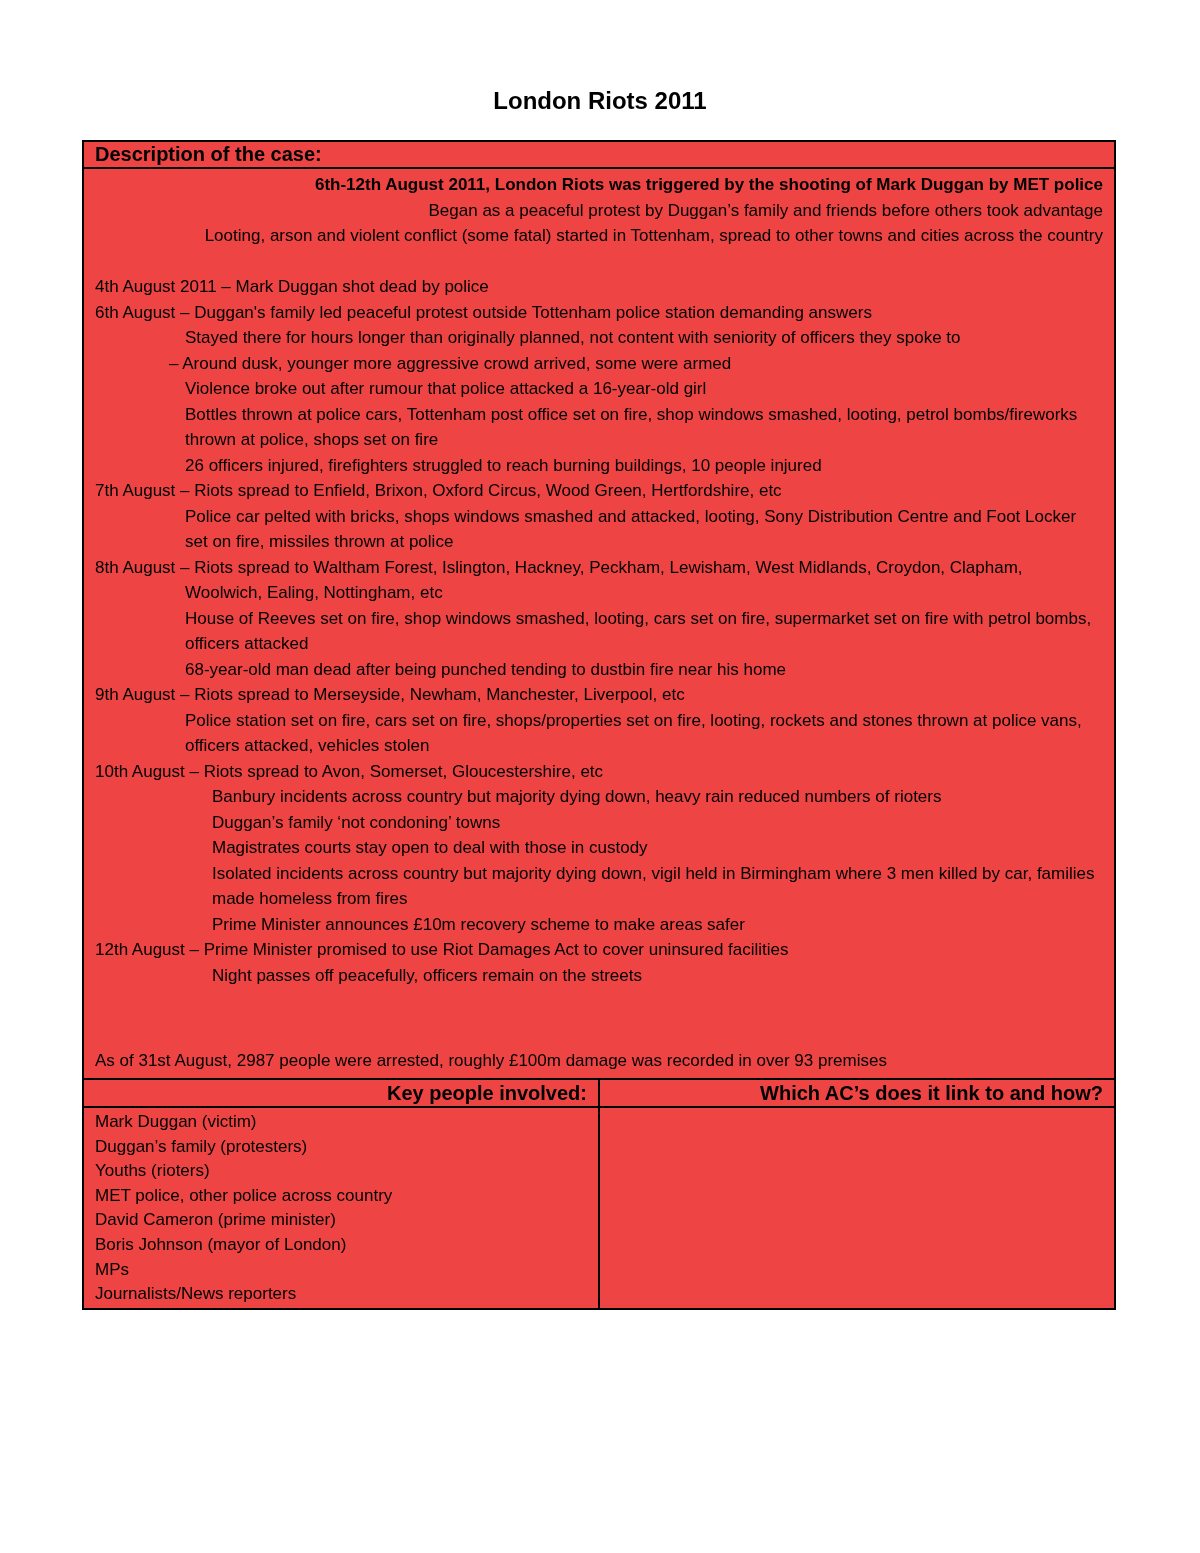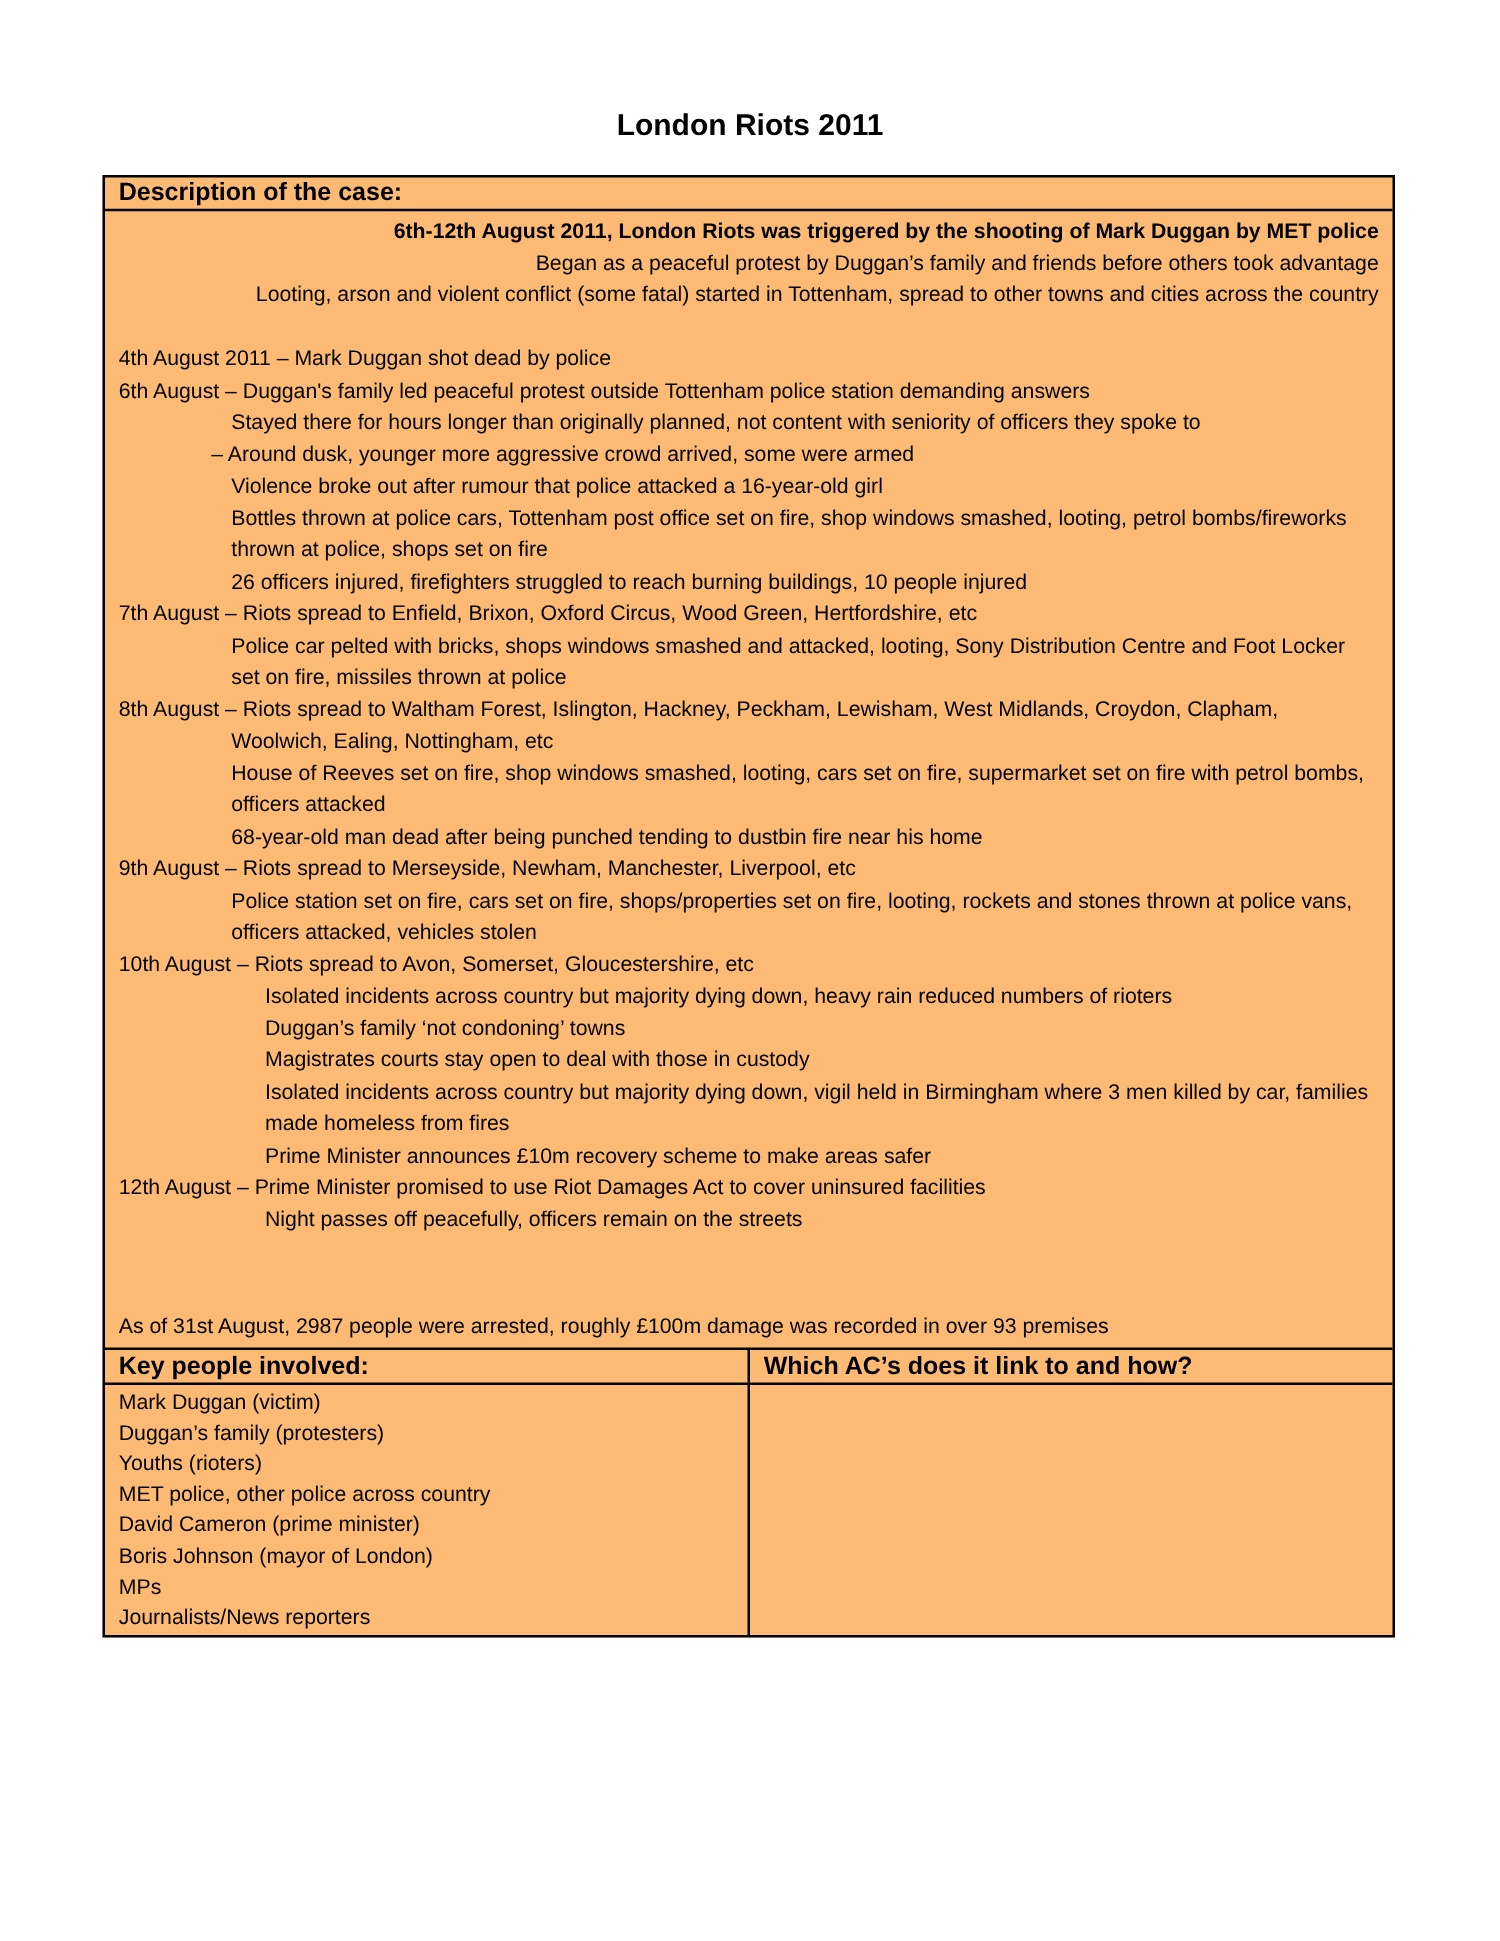--- a/index.html
+++ b/index.html
@@ -8,21 +8,21 @@
     background: #ffffff; color: #000000;
     font-family: "Liberation Sans", sans-serif;
     position: relative; overflow: hidden;
   }
   .title {
     position: absolute; top: 87px; left: 0; width: 1200px;
     text-align: center; font-size: 24px; font-weight: 700;
   }
   .doc-table {
     position: absolute; top: 140px; left: 82px; width: 1030px;
-    border: 2px solid #000; background: #fdba74;
+    border: 2px solid #000; background: #ef4444;
   }
   .desc-header {
     height: 25px; line-height: 25px; padding: 0 11px;
     font-size: 20px; font-weight: 700;
     border-bottom: 2px solid #000;
   }
   .desc-body {
     position: relative;
     height: 906px; padding: 3px 11px 0;
     font-size: 17px; line-height: 25.5px;
@@ -33,21 +33,21 @@
   .entry { padding-left: 90px; }
   .entry.wide { padding-left: 117px; }
   .t-first { text-indent: -90px; padding-right: 24px; }
   .wide .t-first { text-indent: -117px; }
   .t-item { text-indent: -16px; }
   .t-sub { text-indent: 0; }
   .footer-line { position: absolute; left: 11px; bottom: 5px; width: 1008px; }
   .kp-header-row {
     display: flex; height: 26px; line-height: 26px;
     border-top: 2px solid #000; border-bottom: 2px solid #000;
-    font-size: 20px; font-weight: 700;
+    font-size: 20px; font-weight: 700; text-align: right;
   }
   .kp-h-left { width: 492px; padding: 0 11px; border-right: 2px solid #000; }
   .kp-h-right { flex: 1; padding: 0 11px; }
   .kp-body-row { display: flex; height: 200px; font-size: 17px; }
   .kp-b-left {
     width: 492px; padding: 2px 11px 0; border-right: 2px solid #000;
     line-height: 24.6px; overflow: hidden;
   }
   .kp-b-right { flex: 1; }
 </style>
@@ -90,21 +90,21 @@
             <div class="t-first"><span class="t-date">8th August</span><span class="t-dash"> – </span><span>Riots spread to Waltham Forest, Islington, Hackney, Peckham, Lewisham, West Midlands, Croydon, Clapham, Woolwich, Ealing, Nottingham, etc</span></div>
             <div class="t-sub">House of Reeves set on fire, shop windows smashed, looting, cars set on fire, supermarket set on fire with petrol bombs, officers attacked</div>
             <div class="t-sub">68-year-old man dead after being punched tending to dustbin fire near his home</div>
           </div>
           <div class="entry">
             <div class="t-first"><span class="t-date">9th August</span><span class="t-dash"> – </span><span>Riots spread to Merseyside, Newham, Manchester, Liverpool, etc</span></div>
             <div class="t-sub">Police station set on fire, cars set on fire, shops/properties set on fire, looting, rockets and stones thrown at police vans, officers attacked, vehicles stolen</div>
           </div>
           <div class="entry wide">
             <div class="t-first"><span class="t-date">10th August</span><span class="t-dash"> – </span><span>Riots spread to Avon, Somerset, Gloucestershire, etc</span></div>
-            <div class="t-sub">Isolated incidents across country but majority dying down, heavy rain reduced numbers of rioters</div>
+            <div class="t-sub">Banbury incidents across country but majority dying down, heavy rain reduced numbers of rioters</div>
             <div class="t-sub">Duggan’s family ‘not condoning’ towns</div>
             <div class="t-sub">Magistrates courts stay open to deal with those in custody</div>
           </div>
           <div class="entry wide">
             <div class="t-sub">Isolated incidents across country but majority dying down, vigil held in Birmingham where 3 men killed by car, families made homeless from fires</div>
             <div class="t-sub">Prime Minister announces £10m recovery scheme to make areas safer</div>
           </div>
           <div class="entry wide">
             <div class="t-first"><span class="t-date">12th August</span><span class="t-dash"> – </span><span>Prime Minister promised to use Riot Damages Act to cover uninsured facilities</span></div>
             <div class="t-sub">Night passes off peacefully, officers remain on the streets</div>

